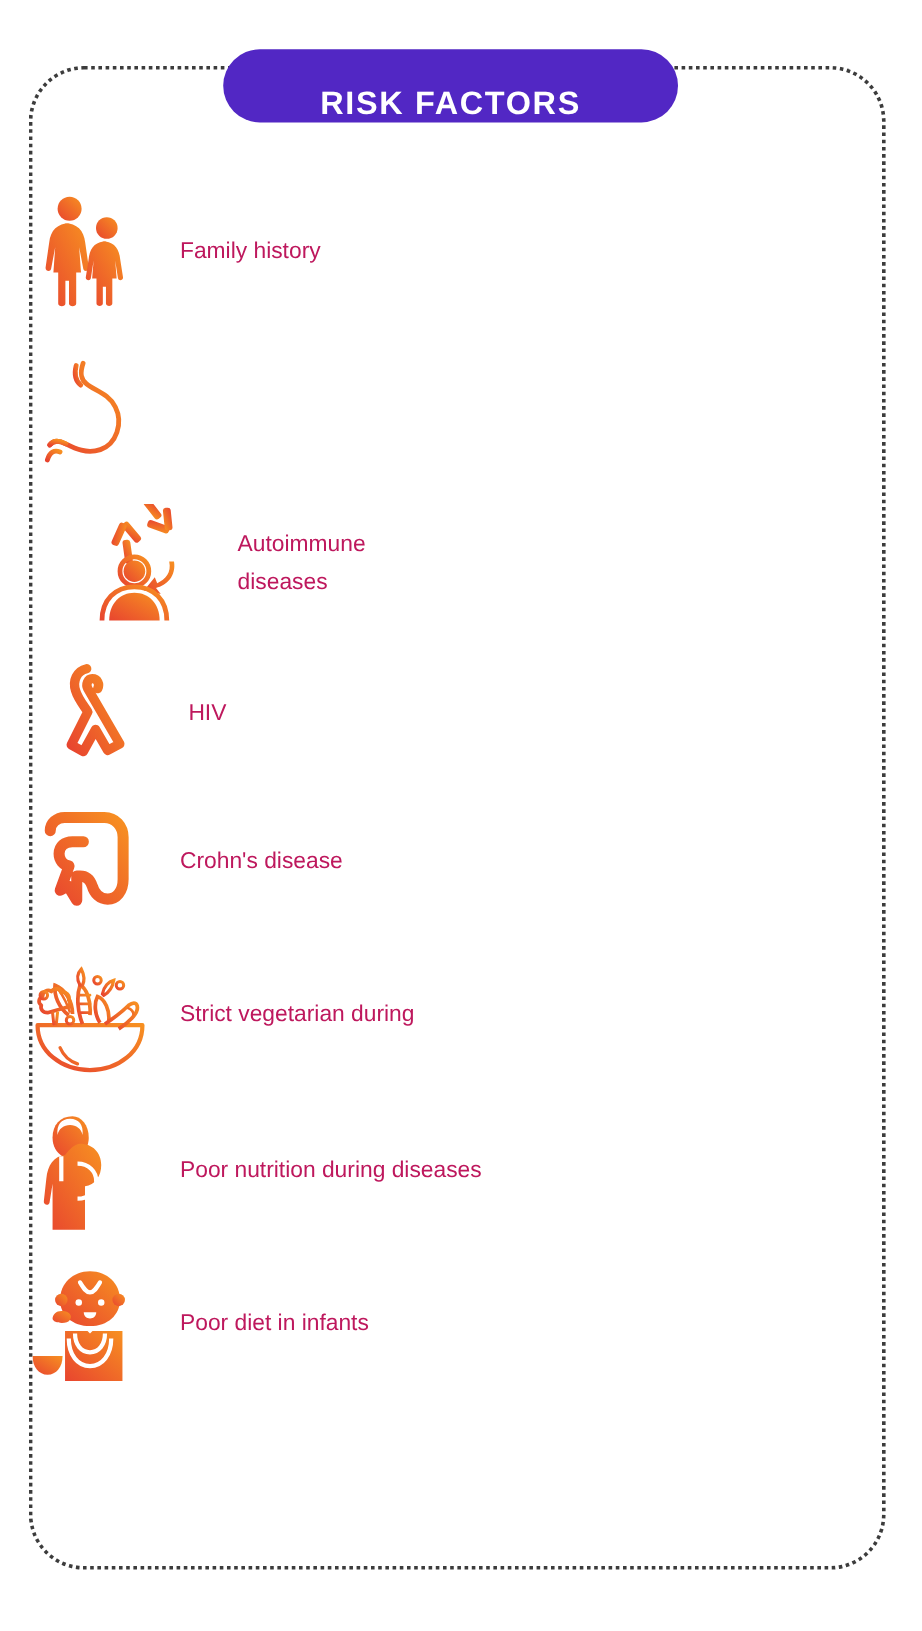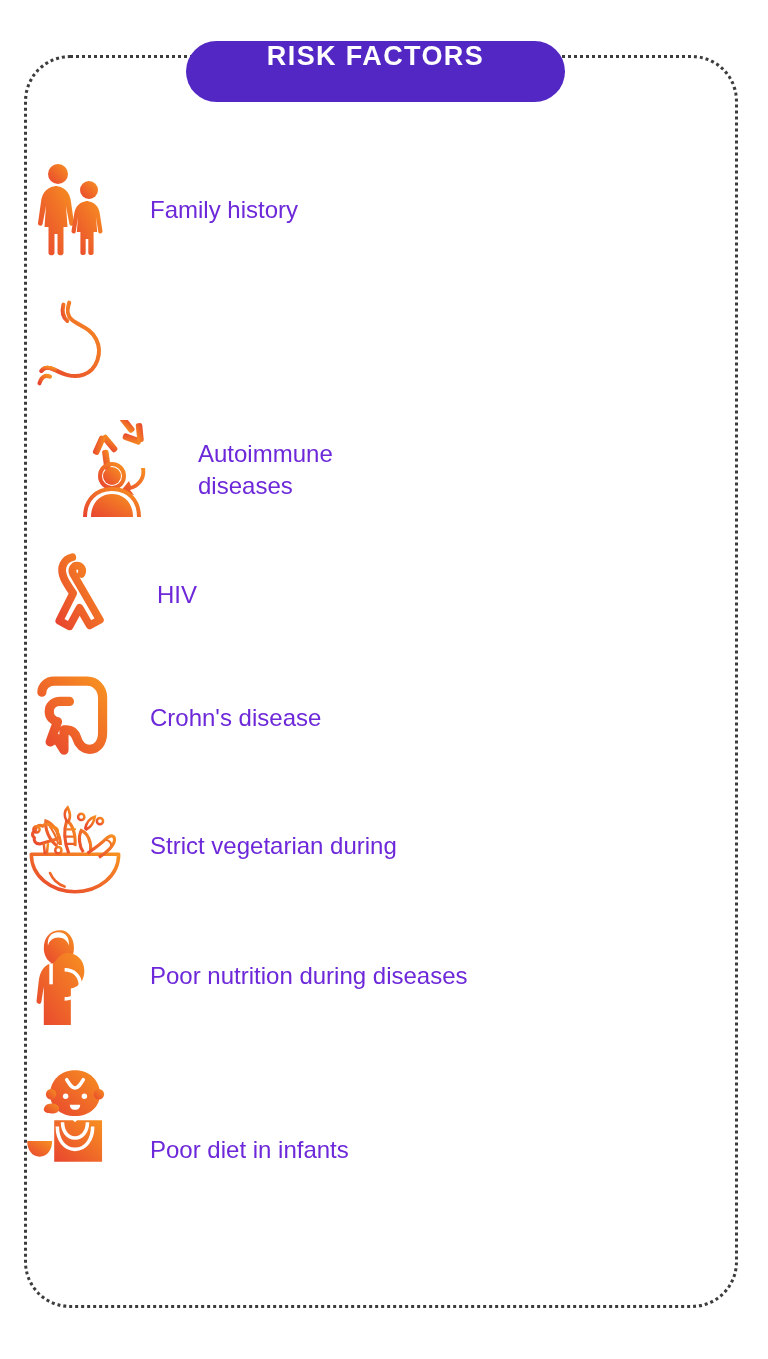--- a/index.html
+++ b/index.html
@@ -10,34 +10,34 @@
   }
   #card{
     position:absolute;left:24px;top:55px;width:714px;height:1253px;
     box-sizing:border-box;
     border:3px dotted #3c3c3c;
     border-radius:46px;
   }
   #title-pill{
     position:absolute;left:186px;top:41px;width:379px;height:61px;
     background:#5227c4;border-radius:31px;
-    display:flex;align-items:flex-start;justify-content:center;
+    display:flex;align-items:flex-end;justify-content:center;
     z-index:5;
   }
   #title-pill .t{
     color:#ffffff;font-size:27px;font-weight:bold;letter-spacing:1.4px;
     font-family:"Liberation Sans",sans-serif;
   }
   #rows{position:absolute;left:0;top:140px;width:768px;}
   .row{display:flex;align-items:center;}
   .icon-cell{
     width:150px;min-width:150px;display:flex;align-items:center;justify-content:center;
   }
   .label{
-    color:#6d28d9;font-size:24px;line-height:32px;font-weight:400;
+    color:#be185d;font-size:19px;line-height:32px;font-weight:400;
     font-family:"Liberation Sans",sans-serif;white-space:pre-line;
   }
 </style>
 </head>
 <body>
 
 <div id="card"></div>
 
 <div id="title-pill">
   <span class="t">RISK FACTORS</span>
@@ -136,21 +136,21 @@
         <svg viewBox="0 0 100 100" width="104" height="104">
           <path d="M36 6c-10 0-16 7-16 17 0 7 3 12 8 15 4 2 9 2 13 0 5-3 8-8 8-15 0-10-6-17-13-17z" fill="url(#og)"></path>
           <path d="M34 13c5 0 9 3 10 8 1-8-3-13-10-13s-11 5-10 13c1-5 5-8 10-8z" fill="#ffffff"></path>
           <path d="M30 37c-9 1-14 8-15 19l-2 18c-.4 3 4 4 4.6 1L20 60v37h26V62c8-1 13-8 13-17 0-10-7-17-17-17-4 0-8 4-12 9z" fill="url(#og)"></path>
           <path d="M40 44c9 0 15 6 15 14s-6 14-15 14" fill="none" stroke="#ffffff" stroke-width="3.4"></path>
           <path d="M27 38v20" fill="none" stroke="#ffffff" stroke-width="3.4"></path>
         </svg>
       </div>
       <div class="label">Poor nutrition during diseases</div>
     </div>
-    <div class="row" style="height: 126px; align-items: flex-end;">
+    <div class="row" style="height: 126px;">
       <div class="icon-cell">
         <svg viewBox="0 0 100 100" width="104" height="104">
           <path d="M50 8c-14 0-24 10-24 23 0 12 10 21 24 21s24-9 24-21C74 18 64 8 50 8z" fill="url(#og)"></path>
           <path d="M42 17c3 5 5 8 8 8s5-3 8-8" fill="none" stroke="#ffffff" stroke-width="3.4" stroke-linecap="round"></path>
           <circle cx="41" cy="33" r="2.6" fill="#ffffff"></circle>
           <circle cx="59" cy="33" r="2.6" fill="#ffffff"></circle>
           <path d="M45 41c0 3 2 5 5 5s5-2 5-5z" fill="#ffffff"></path>
           <circle cx="27" cy="31" r="5" fill="url(#og)"></circle>
           <circle cx="73" cy="31" r="5" fill="url(#og)"></circle>
           <path d="M30 56h46v40H30z" fill="url(#og)"></path>

